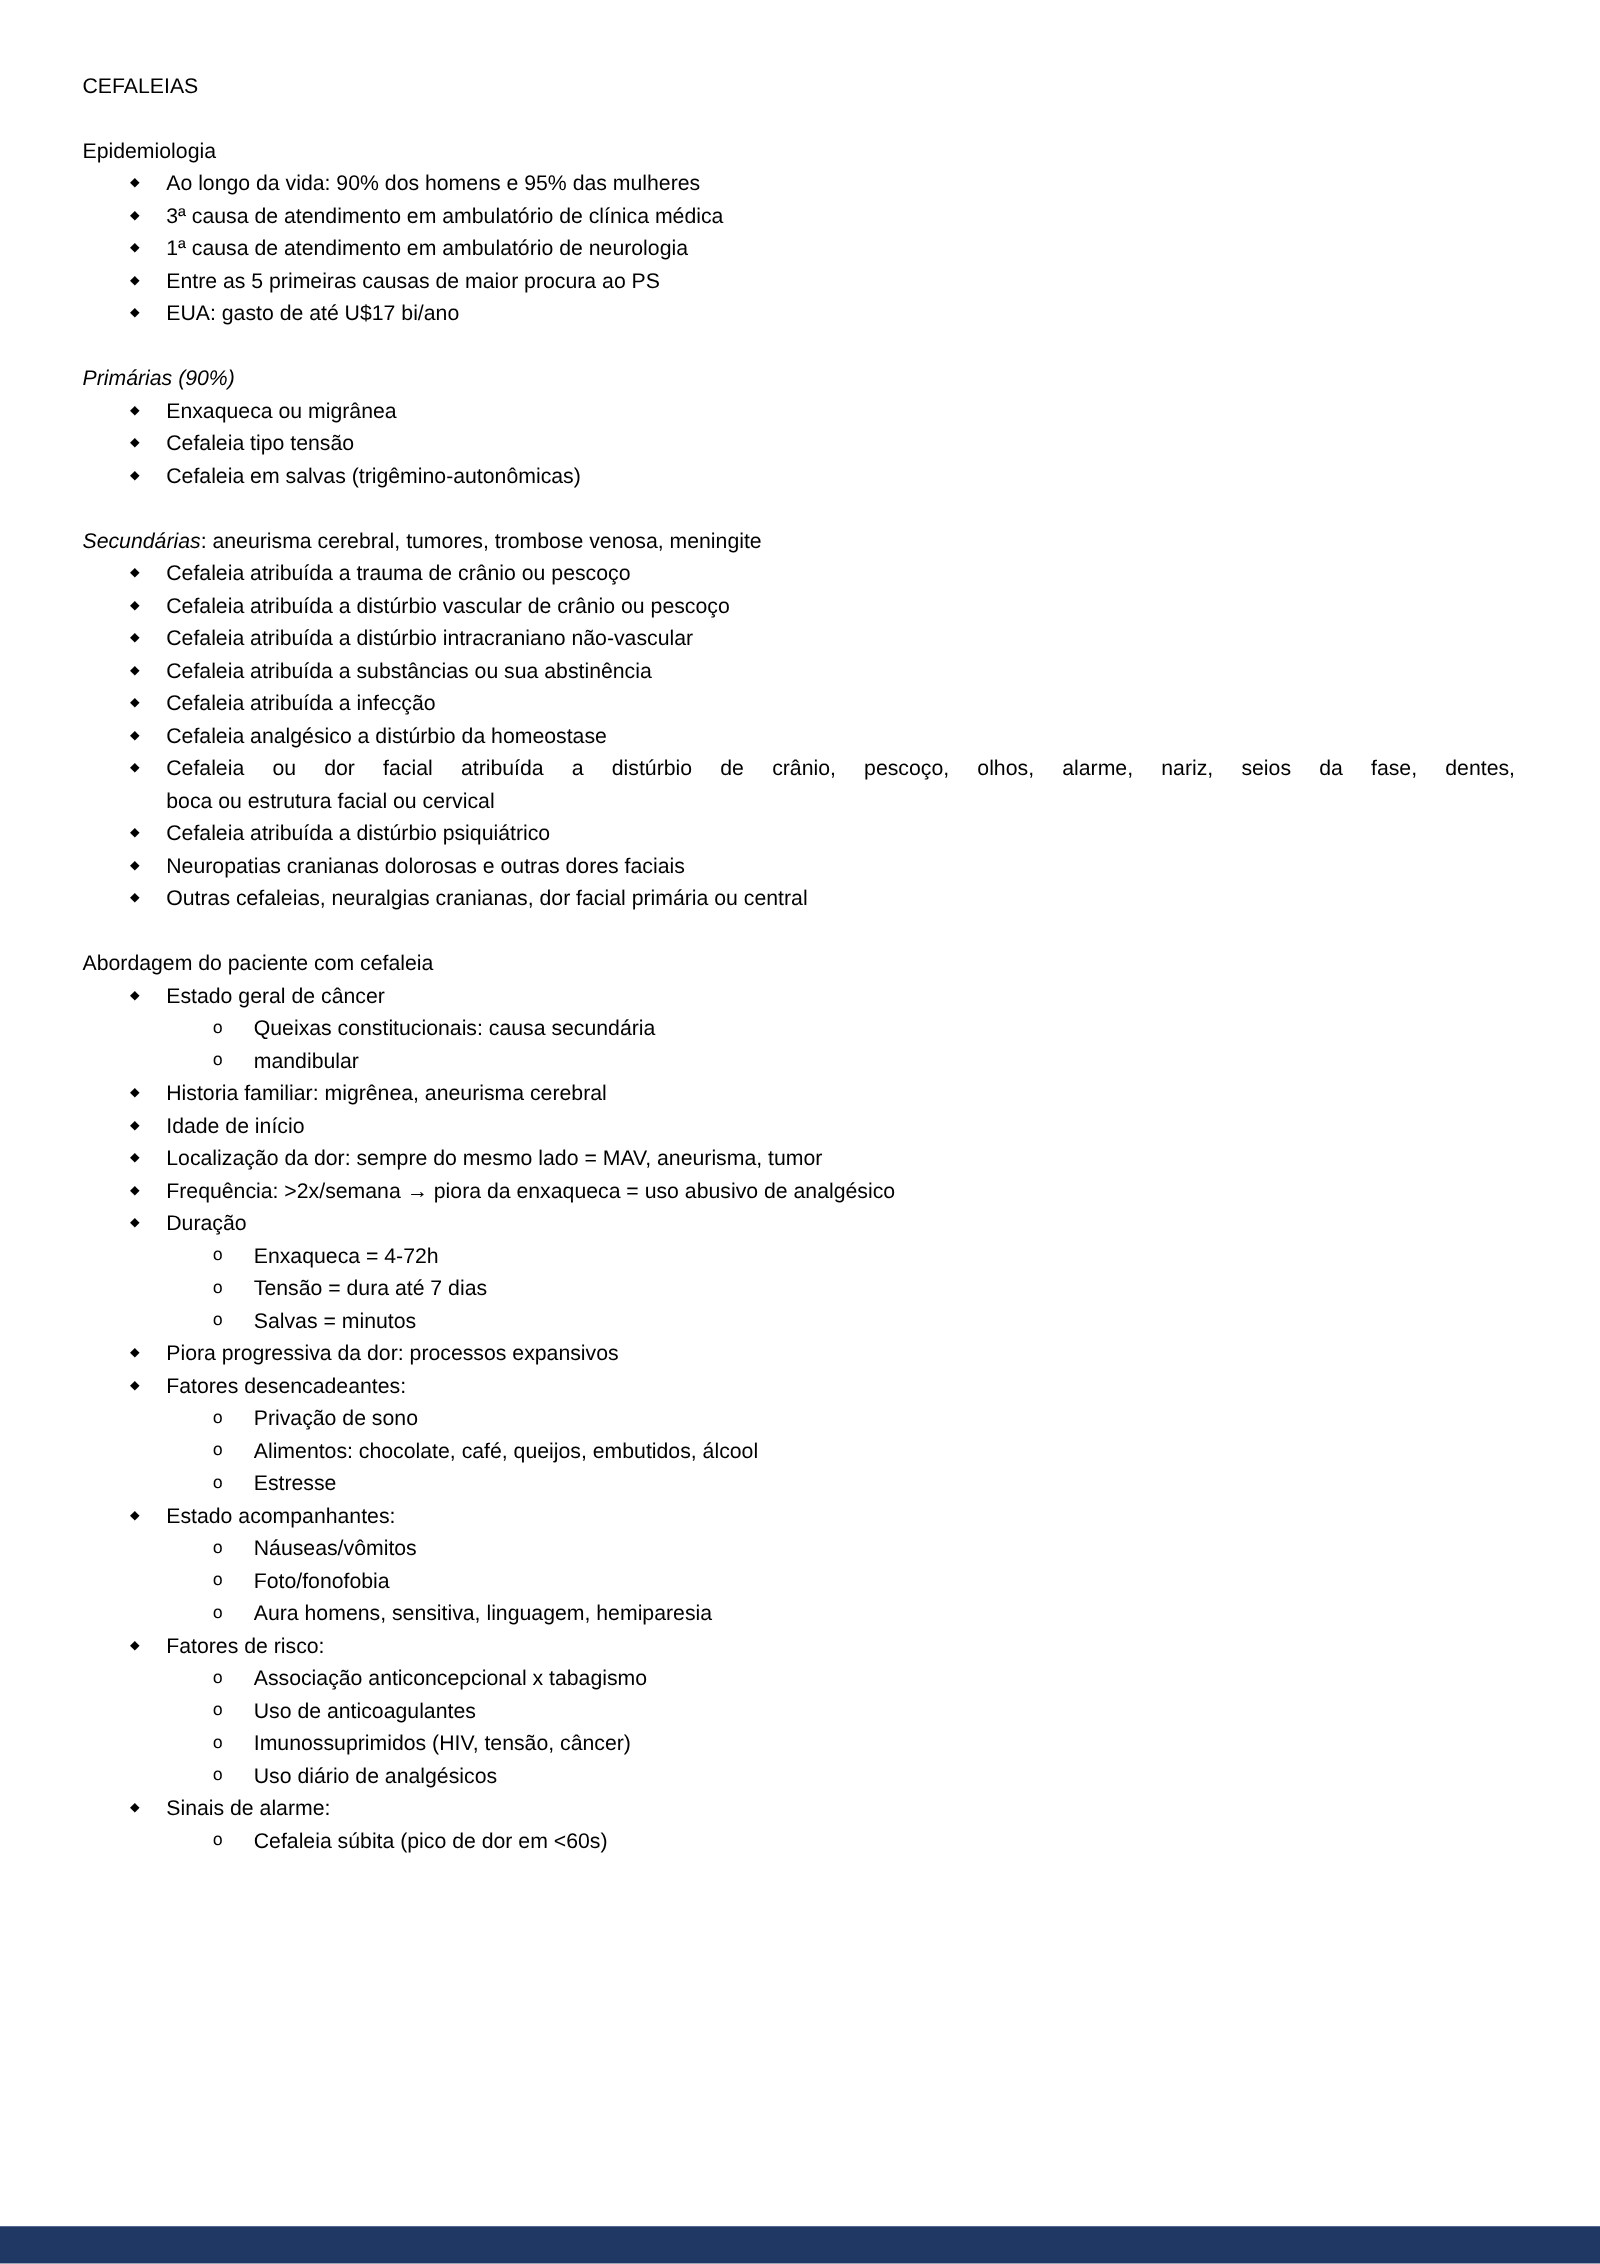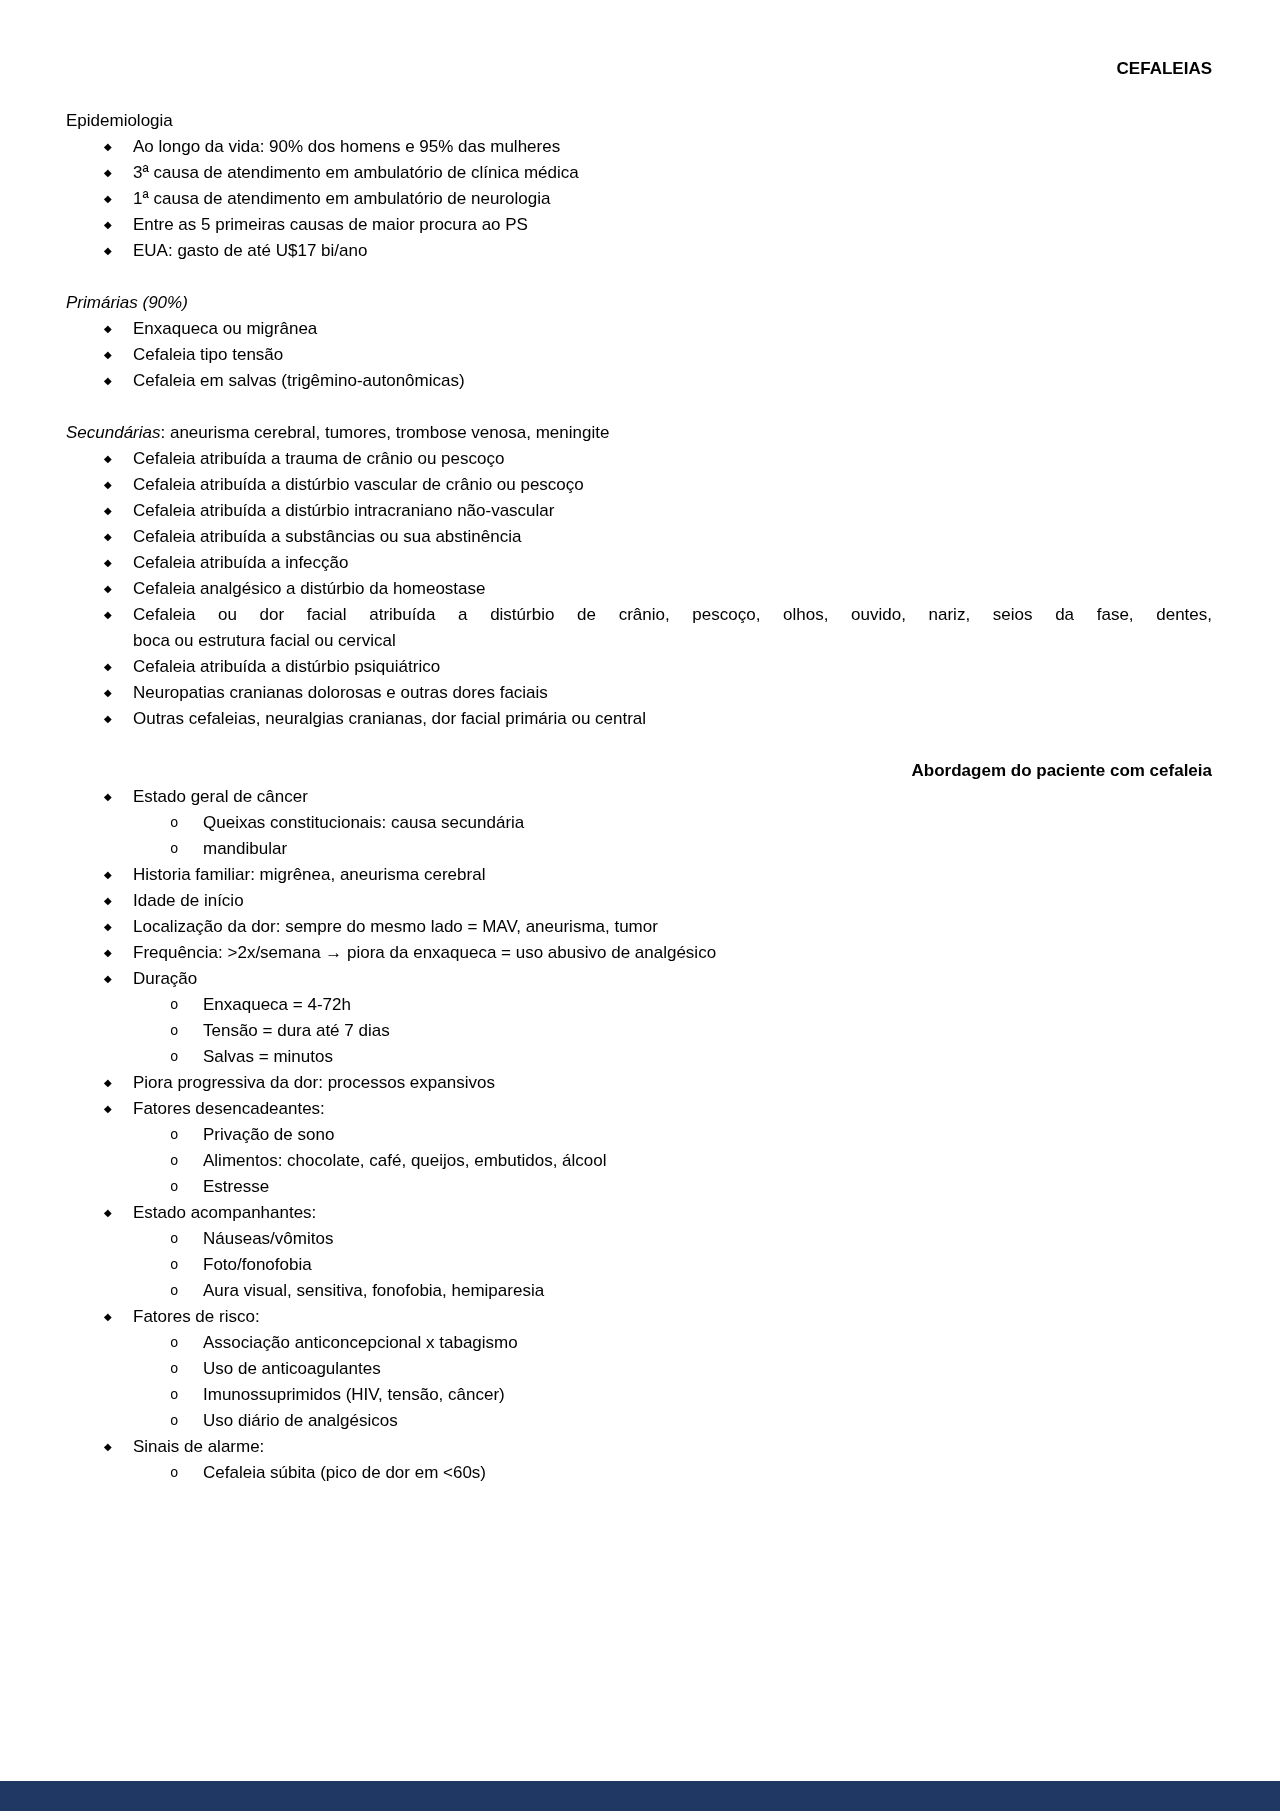--- a/index.html
+++ b/index.html
@@ -11,21 +11,21 @@
     margin:0 auto;
     background:#ffffff;
     overflow:hidden;
     font-family:"Liberation Sans", sans-serif;
     font-size:17px;
     line-height:26px;
     color:#000000;
   }
   .content { padding:56px 68px 0 66px; }
   .para { min-height:26px; }
-  .bold { font-weight:700;text-align:right; }
+  .bold { font-weight:400; }
   .italic { font-style:italic; }
   .spacer { height:26px; }
   .li { position:relative; }
   .li1 { padding-left:67px; }
   .li2 { padding-left:137px; }
   .bullet { position:absolute; top:0; line-height:26px; }
   .b1 { left:38px; font-size:10px; }
   .b2 { left:104px; font-family:"Liberation Mono", monospace; font-size:14px; }
   .jfull { text-align:justify; text-align-last:justify; }
   .footer-bar {
@@ -55,21 +55,21 @@
       <div class="spacer"></div>
       <div class="para"><span class="italic">Secundárias</span><span>: aneurisma cerebral, tumores, trombose venosa, meningite</span></div>
       <div class="li li1"><span class="bullet b1">◆</span><span class="txt">Cefaleia atribuída a trauma de crânio ou pescoço</span></div>
       <div class="li li1"><span class="bullet b1">◆</span><span class="txt">Cefaleia atribuída a distúrbio vascular de crânio ou pescoço</span></div>
       <div class="li li1"><span class="bullet b1">◆</span><span class="txt">Cefaleia atribuída a distúrbio intracraniano não-vascular</span></div>
       <div class="li li1"><span class="bullet b1">◆</span><span class="txt">Cefaleia atribuída a substâncias ou sua abstinência</span></div>
       <div class="li li1"><span class="bullet b1">◆</span><span class="txt">Cefaleia atribuída a infecção</span></div>
       <div class="li li1"><span class="bullet b1">◆</span><span class="txt">Cefaleia analgésico a distúrbio da homeostase</span></div>
       <div class="li li1">
         <span class="bullet b1">◆</span>
-        <div class="jfull">Cefaleia ou dor facial atribuída a distúrbio de crânio, pescoço, olhos, ouvido, nariz, seios da fase, dentes,</div>
+        <div class="jfull">Cefaleia ou dor facial atribuída a distúrbio de crânio, pescoço, olhos, alarme, nariz, seios da fase, dentes,</div>
         <div class="">boca ou estrutura facial ou cervical</div>
       </div>
       <div class="li li1"><span class="bullet b1">◆</span><span class="txt">Cefaleia atribuída a distúrbio psiquiátrico</span></div>
       <div class="li li1"><span class="bullet b1">◆</span><span class="txt">Neuropatias cranianas dolorosas e outras dores faciais</span></div>
       <div class="li li1"><span class="bullet b1">◆</span><span class="txt">Outras cefaleias, neuralgias cranianas, dor facial primária ou central</span></div>
       <div class="spacer"></div>
       <div class="para bold">Abordagem do paciente com cefaleia</div>
       <div class="li li1"><span class="bullet b1">◆</span><span class="txt">Estado geral de câncer</span></div>
       <div class="li li2"><span class="bullet b2">o</span><span class="txt">Queixas constitucionais: causa secundária</span></div>
       <div class="li li2">
@@ -85,21 +85,21 @@
       <div class="li li2"><span class="bullet b2">o</span><span class="txt">Tensão = dura até 7 dias</span></div>
       <div class="li li2"><span class="bullet b2">o</span><span class="txt">Salvas = minutos</span></div>
       <div class="li li1"><span class="bullet b1">◆</span><span class="txt">Piora progressiva da dor: processos expansivos</span></div>
       <div class="li li1"><span class="bullet b1">◆</span><span class="txt">Fatores desencadeantes:</span></div>
       <div class="li li2"><span class="bullet b2">o</span><span class="txt">Privação de sono</span></div>
       <div class="li li2"><span class="bullet b2">o</span><span class="txt">Alimentos: chocolate, café, queijos, embutidos, álcool</span></div>
       <div class="li li2"><span class="bullet b2">o</span><span class="txt">Estresse</span></div>
       <div class="li li1"><span class="bullet b1">◆</span><span class="txt">Estado acompanhantes:</span></div>
       <div class="li li2"><span class="bullet b2">o</span><span class="txt">Náuseas/vômitos</span></div>
       <div class="li li2"><span class="bullet b2">o</span><span class="txt">Foto/fonofobia</span></div>
-      <div class="li li2"><span class="bullet b2">o</span><span class="txt">Aura visual, sensitiva, fonofobia, hemiparesia</span></div>
+      <div class="li li2"><span class="bullet b2">o</span><span class="txt">Aura homens, sensitiva, linguagem, hemiparesia</span></div>
       <div class="li li1"><span class="bullet b1">◆</span><span class="txt">Fatores de risco:</span></div>
       <div class="li li2"><span class="bullet b2">o</span><span class="txt">Associação anticoncepcional x tabagismo</span></div>
       <div class="li li2"><span class="bullet b2">o</span><span class="txt">Uso de anticoagulantes</span></div>
       <div class="li li2"><span class="bullet b2">o</span><span class="txt">Imunossuprimidos (HIV, tensão, câncer)</span></div>
       <div class="li li2"><span class="bullet b2">o</span><span class="txt">Uso diário de analgésicos</span></div>
       <div class="li li1"><span class="bullet b1">◆</span><span class="txt">Sinais de alarme:</span></div>
       <div class="li li2"><span class="bullet b2">o</span><span class="txt">Cefaleia súbita (pico de dor em &lt;60s)</span></div>
     </div>
   <div class="footer-bar" id="footer-bar" style="background: rgb(31, 56, 100);"></div>
 </div>

